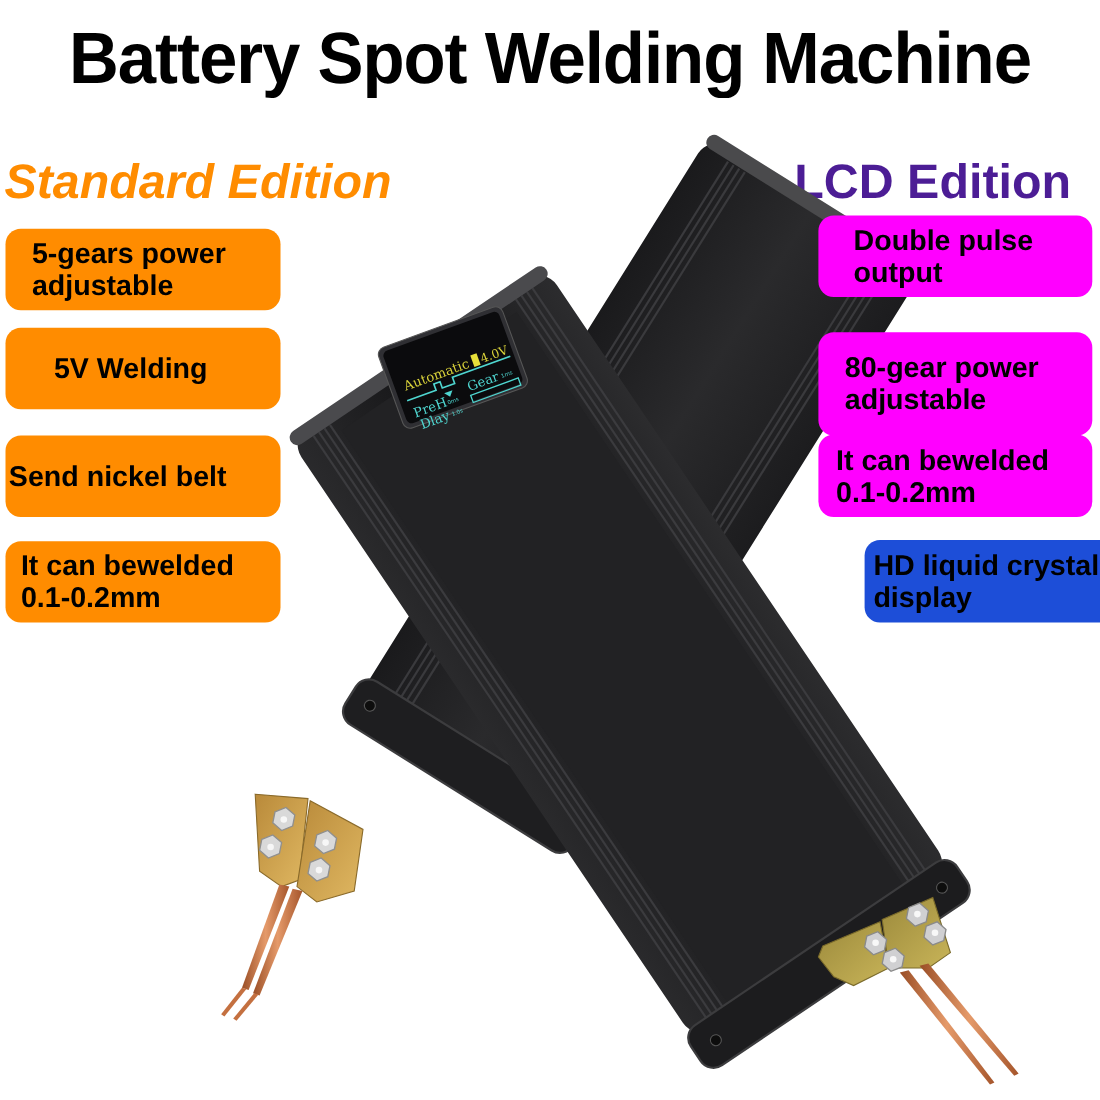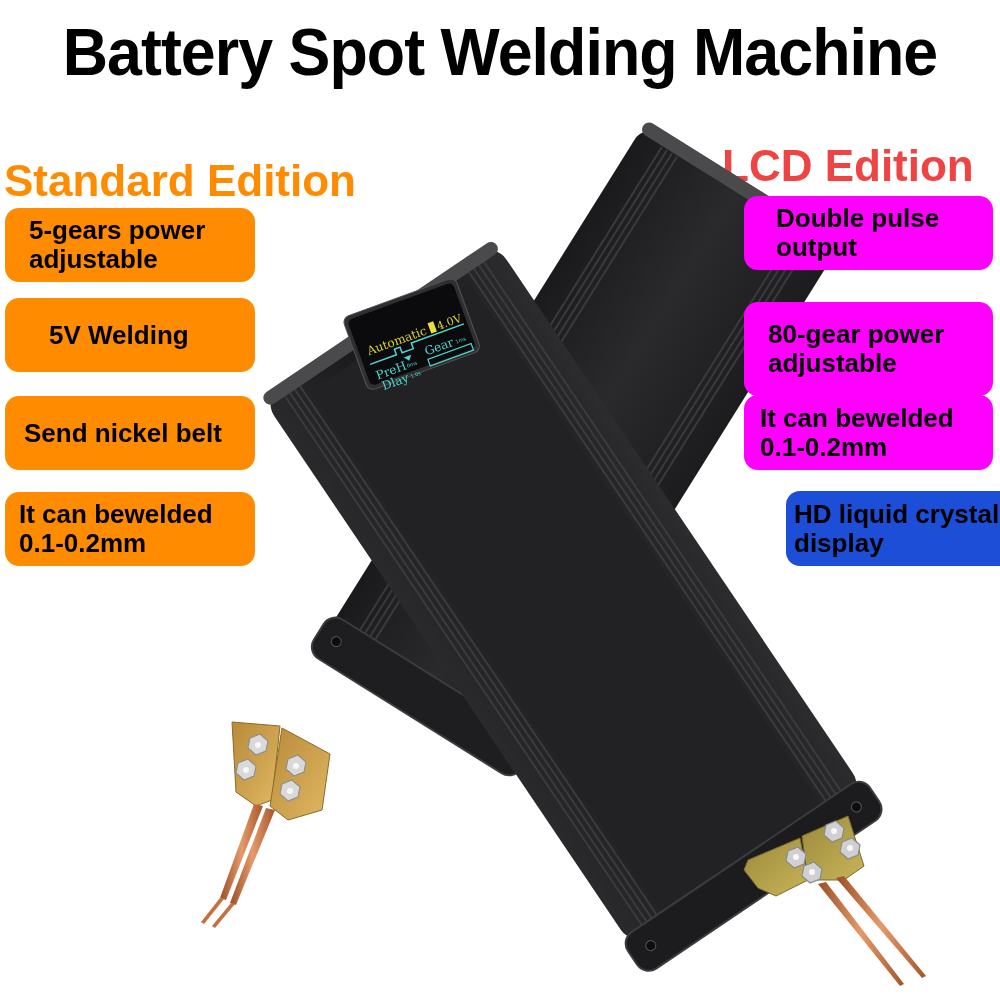--- a/index.html
+++ b/index.html
@@ -2,36 +2,36 @@
 <html><head>
 <meta charset="utf-8">
 <style>
   html, body { margin: 0; padding: 0; background: #ffffff; }
   body { width: 1000px; height: 1000px; position: relative; overflow: hidden;
          font-family: "Liberation Sans", "DejaVu Sans", sans-serif; }
   .title { position: absolute; left: 0; top: 12px; width: 1000px; text-align: center;
            font-weight: 700; font-size: 66px; letter-spacing: -1px; color: #000;
            transform: scaleX(0.95); transform-origin: center; line-height: 80px; }
   .edition-title { position: absolute; font-weight: 700; font-size: 44px; line-height: 52px; }
-  .edition-standard { left: 4px; top: 155px; }
+  .edition-standard { left: 4px; top: 140px; font-style: italic; }
   .edition-lcd { left: 722px; top: 140px; }
   .feature { position: absolute; border-radius: 14px; color: #000; font-weight: 700;
              font-size: 26px; line-height: 29px; box-sizing: border-box;
              display: flex; align-items: center; }
   .feature span { white-space: pre-line; display: block; }
   .devices { position: absolute; left: 0; top: 0; width: 1000px; height: 1000px; pointer-events: none; }
   .devices svg { width: 1000px; height: 1000px; display: block; }
 </style>
 </head>
 <body>
 
 <div class="title">Battery Spot Welding Machine</div>
 
 <div class="edition-title edition-standard" style="color:#ff8c00">Standard Edition</div>
-<div class="edition-title edition-lcd" style="color:#ef4444">LCD Edition</div>
+<div class="edition-title edition-lcd" style="color:#4c1d95">LCD Edition</div>
 
 <div class="devices">
 <svg viewBox="0 0 1000 1000" xmlns="http://www.w3.org/2000/svg">
   <defs>
     <linearGradient id="bodyGradA" x1="0" y1="0" x2="1" y2="0">
       <stop offset="0" stop-color="#2a2a2c"></stop>
       <stop offset="0.5" stop-color="#141416"></stop>
       <stop offset="1" stop-color="#2c2c2e"></stop>
     </linearGradient>
     <linearGradient id="bodyGradB" x1="0" y1="0" x2="1" y2="0">
@@ -165,21 +165,21 @@
 </svg>
 </div>
 
 <div class="feature" style="left:5px; top:208px; width:250px; height:74px; background:#ff8c00; padding-left:24px;">
   <span>5-gears power
 adjustable</span>
 </div>
 <div class="feature" style="left:5px; top:298px; width:250px; height:74px; background:#ff8c00; padding-left:44px;">
   <span>5V Welding</span>
 </div>
-<div class="feature" style="left:5px; top:396px; width:250px; height:74px; background:#ff8c00; padding-left:19px;">
+<div class="feature" style="left:5px; top:396px; width:250px; height:74px; background:#ff8c00; padding-left:3px;">
   <span>Send nickel belt</span>
 </div>
 <div class="feature" style="left:5px; top:492px; width:250px; height:74px; background:#ff8c00; padding-left:14px;">
   <span>It can bewelded
 0.1-0.2mm</span>
 </div>
 
 <div class="feature" style="left:744px; top:196px; width:249px; height:74px; background:#ff00ff; padding-left:32px;">
   <span>Double pulse
 output</span>

